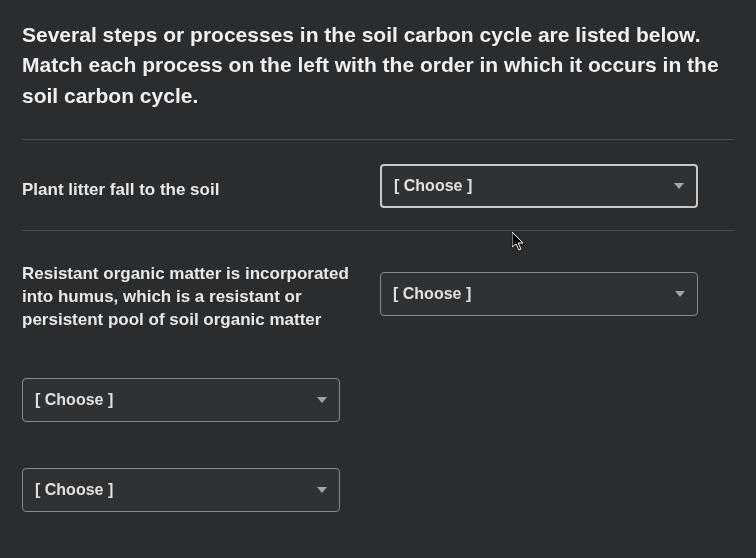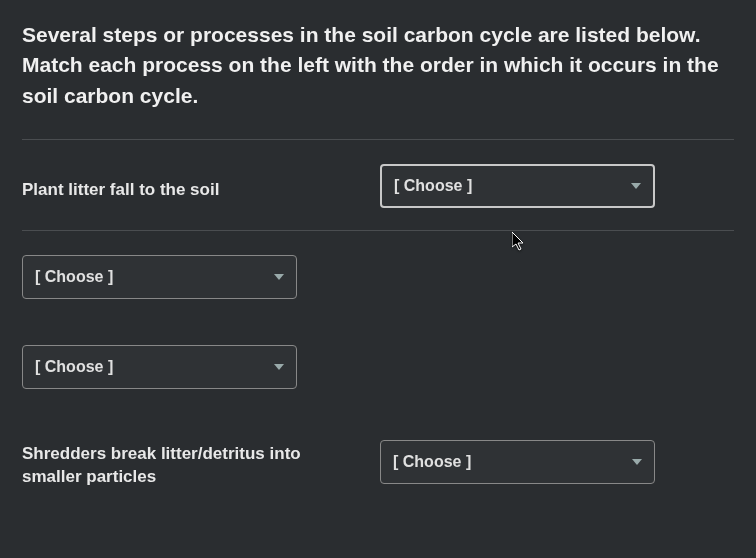--- a/index.html
+++ b/index.html
@@ -41,21 +41,21 @@
       font-weight: 700;
       line-height: 1.35;
       color: #e8e8e8;
       padding-top: 8px;
     }
     .row-control {
       flex: 1;
       position: relative;
     }
     .dropdown {
-      width: 275px;
+      width: 318px;
       height: 44px;
       background: #2f3235;
       border: 1.5px solid #888;
       border-radius: 4px;
       display: flex;
       align-items: center;
       justify-content: space-between;
       padding: 0 12px;
       cursor: pointer;
       font-size: 16px;
@@ -98,39 +98,39 @@
     <div class="dropdown active">
       <span>[ Choose ]</span>
       <span class="chevron"></span>
     </div>
   </div>
 </div>
 
 <hr class="divider">
 
 <div class="row">
+  <div class="row-label">Resistant organic matter is incorporated into humus, which is a resistant or persistent pool of soil organic matter</div>
   <div class="row-control">
     <div class="dropdown">
       <span>[ Choose ]</span>
       <span class="chevron"></span>
     </div>
   </div>
 </div>
 
 <div class="row">
   <div class="row-control">
     <div class="dropdown">
       <span>[ Choose ]</span>
       <span class="chevron"></span>
     </div>
   </div>
 </div>
 
 <div class="row">
-  <div class="row-label">Shredders break litter/detritus into smaller particles</div>
   <div class="row-control">
     <div class="dropdown">
       <span>[ Choose ]</span>
       <span class="chevron"></span>
     </div>
   </div>
 </div>
 
 <div class="cursor">
   <svg width="14" height="20" viewBox="0 0 14 20">

